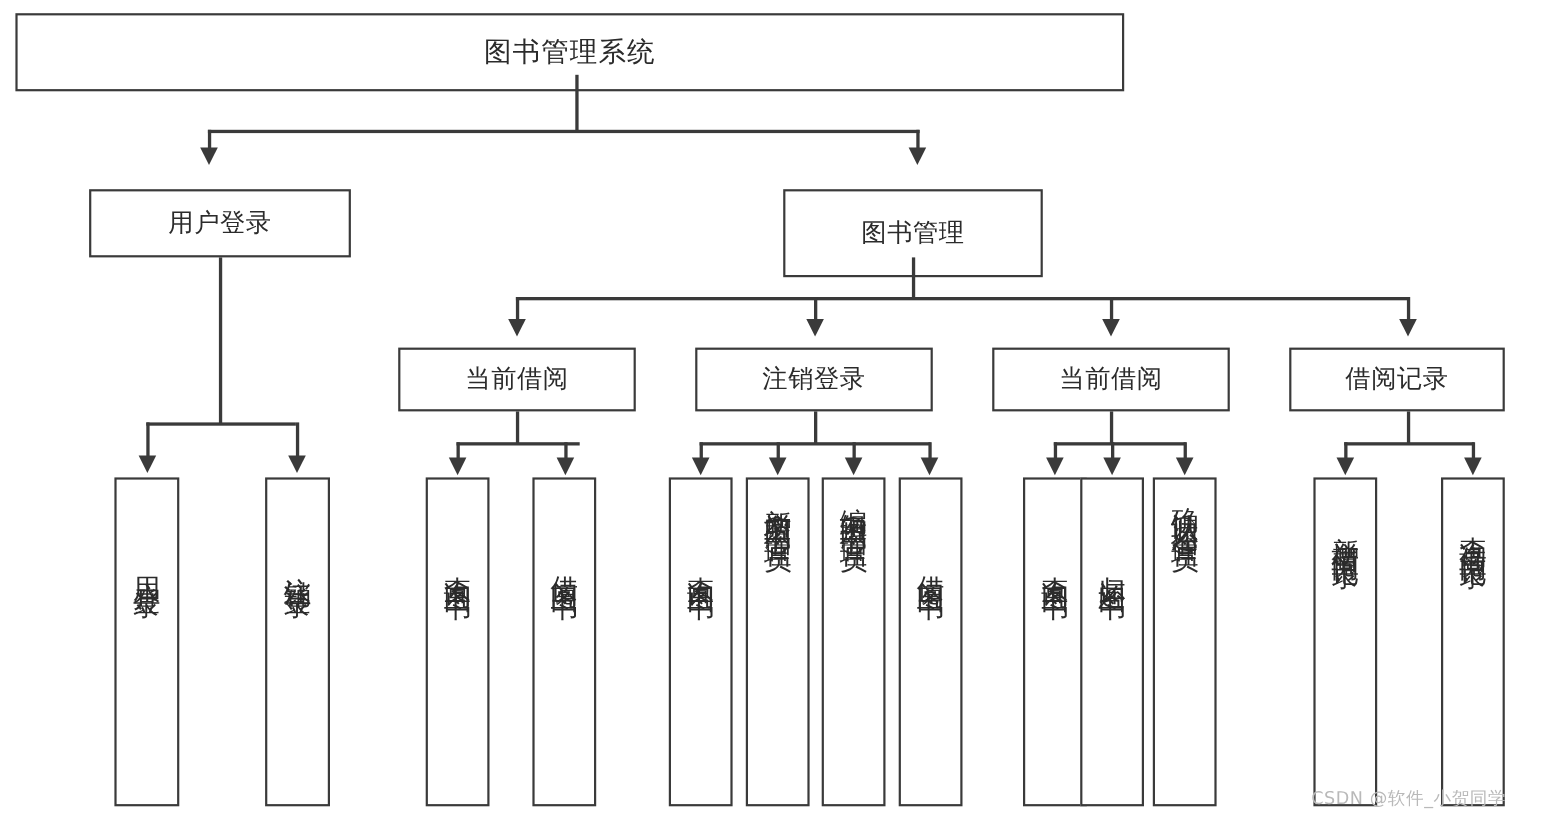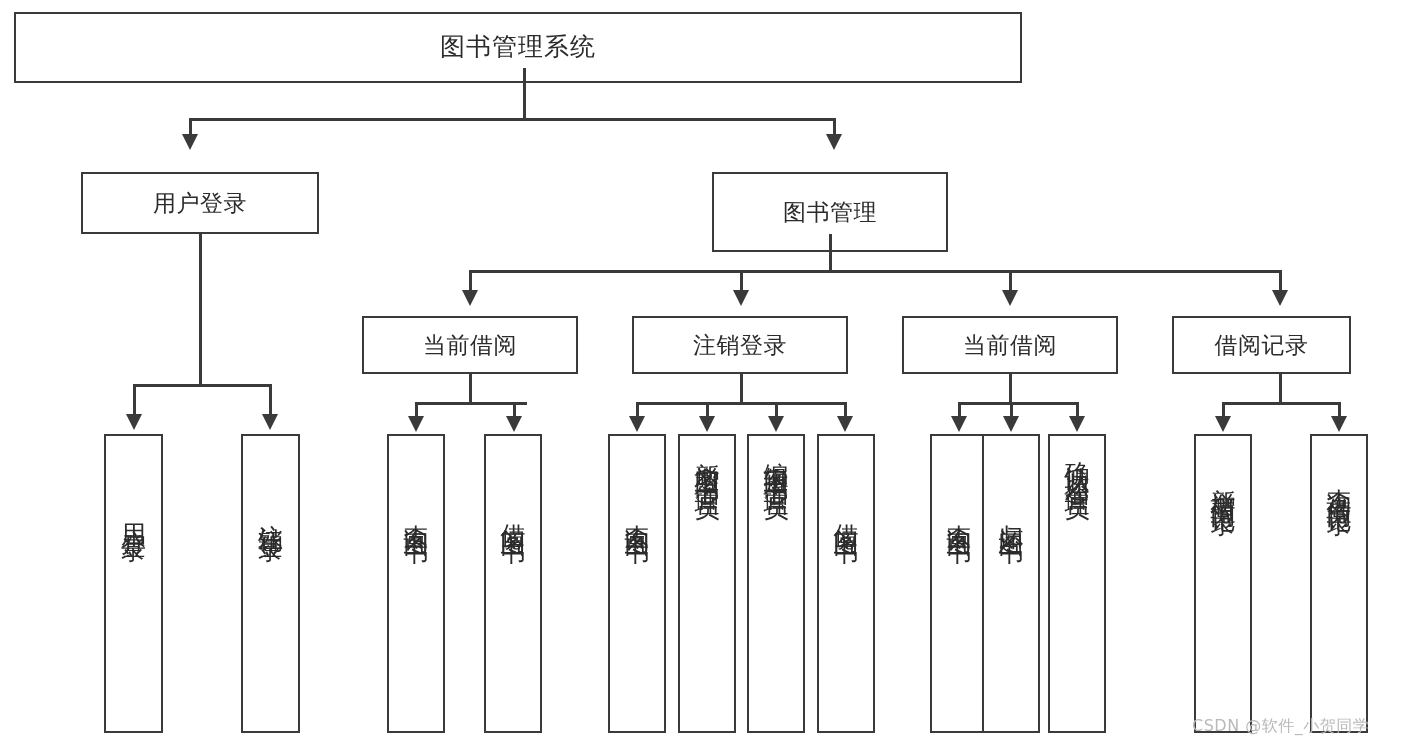--- a/index.html
+++ b/index.html
@@ -128,21 +128,21 @@
 
   <div class="node branch" style="left:362px;top:316px;width:216px;height:58px;">
     <span class="label">当前借阅</span>
   </div>
   <div class="node branch" style="left:632px;top:316px;width:216px;height:58px;">
     <span class="label">注销登录</span>
   </div>
   <div class="node branch" style="left:902px;top:316px;width:216px;height:58px;">
     <span class="label">当前借阅</span>
   </div>
-  <div class="node branch" style="left:1172px;top:316px;width:179px;height:58px;">
+  <div class="node branch" style="left:1172px;top:316px;width:196px;height:58px;">
     <span class="label">借阅记录</span>
   </div>
 
   <div class="seg v" style="left:469px;top:374px;height:30px;"></div>
   <div class="seg h" style="left:415px;top:402px;width:112px;"></div>
   <div class="seg v" style="left:415px;top:402px;height:16px;"></div>
   <div class="arrow" style="left:408px;top:416px;"></div>
   <div class="seg v" style="left:513px;top:402px;height:16px;"></div>
   <div class="arrow" style="left:506px;top:416px;"></div>
 

